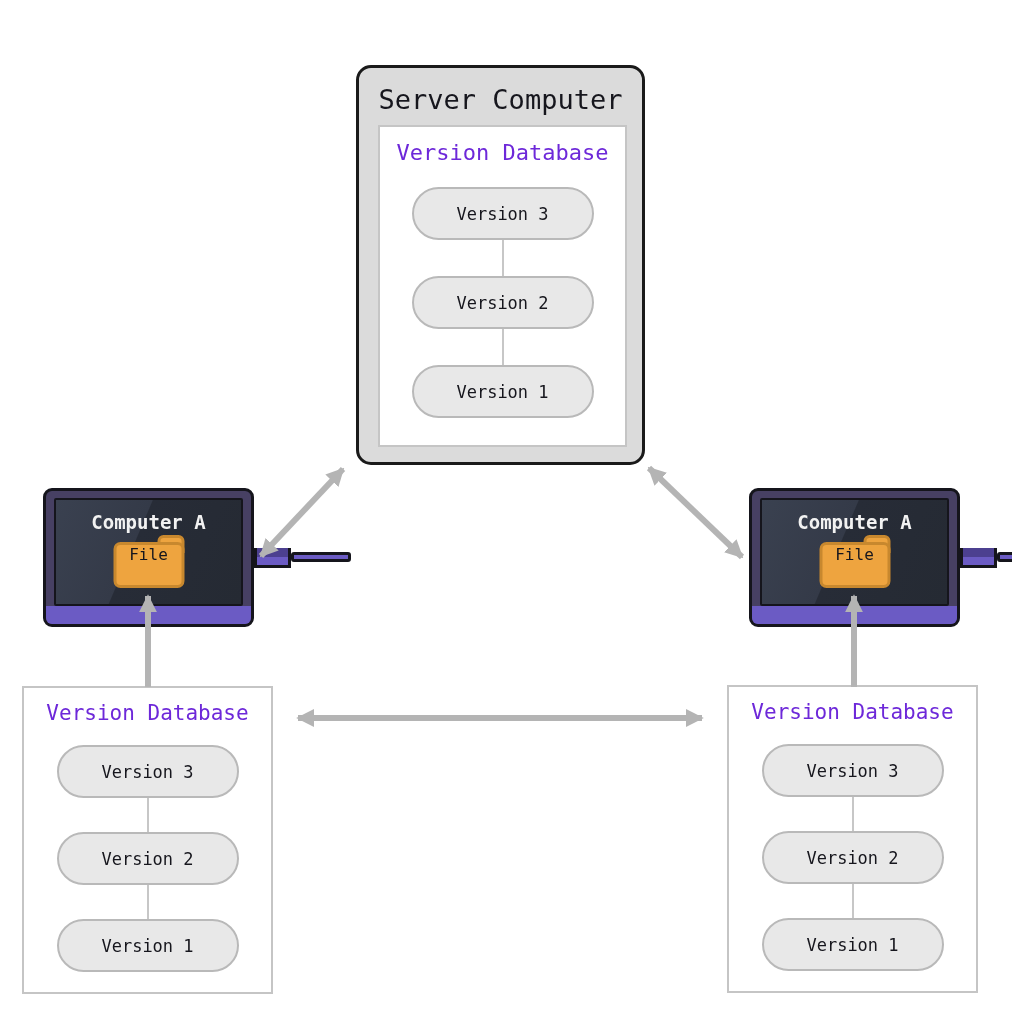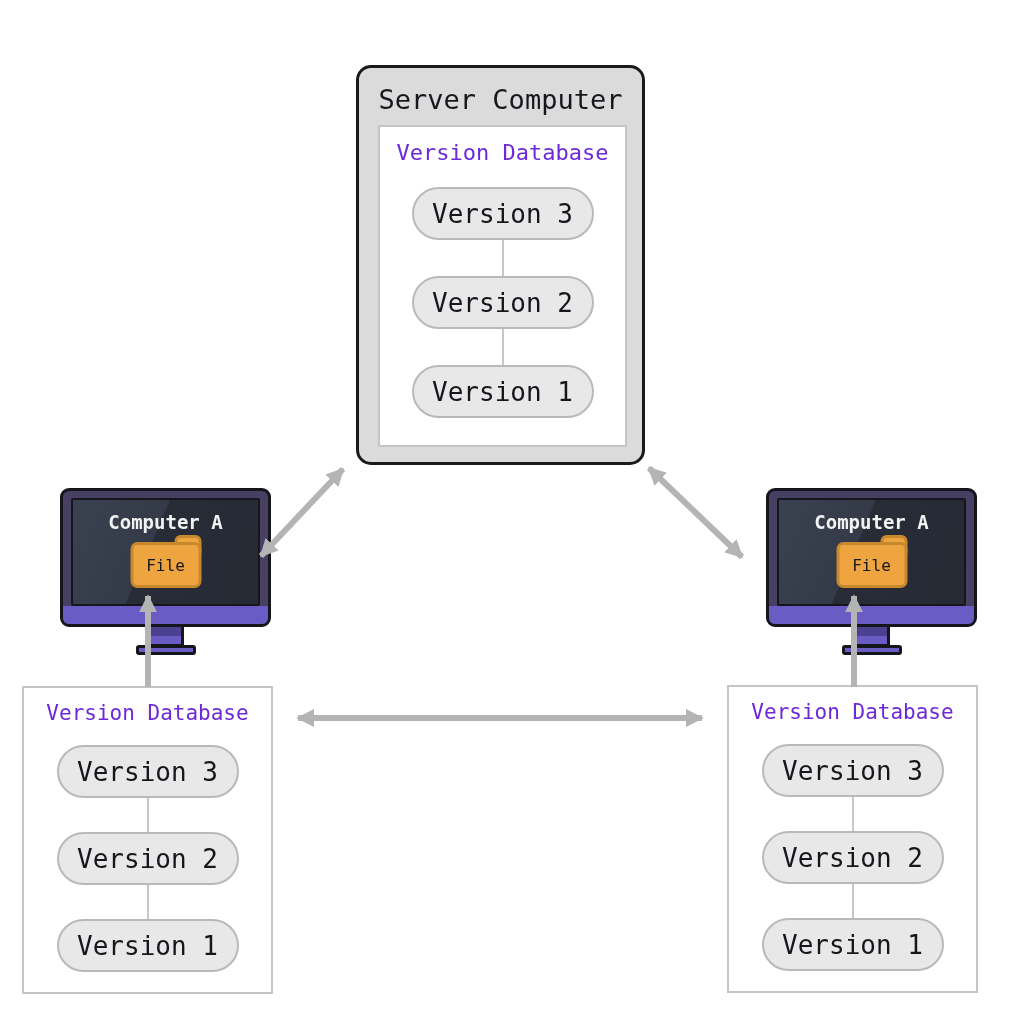--- a/index.html
+++ b/index.html
@@ -28,50 +28,50 @@
     background:#ffffff; border:2px solid #c5c5c5;
     display:flex; flex-direction:column; align-items:center;
   }
   .vdb-title { margin-top:13px; font-size:21px; line-height:1.2; color:#6d28d9; white-space:nowrap; }
   .server-vdb .vdb-title { font-size:22px; }
 
   .pill {
     width:182px; height:53px; box-sizing:border-box; flex:none;
     border:2px solid #b9b9b9; border-radius:27px; background:#e8e8e8;
     display:flex; align-items:center; justify-content:center;
-    font-size:26px; color:#16161d;
+    font-size:17px; color:#16161d;
   }
   .pill.first { margin-top:19px; }
   .server-vdb .pill.first { margin-top:21px; }
   .connector { width:2px; height:34px; background:#c7c7c7; flex:none; }
   .server-vdb .connector { height:36px; }
 
   
-  .monitor { position:absolute; width:211px; display:flex; flex-direction:column; align-items:center;margin-left:17px; }
+  .monitor { position:absolute; width:211px; display:flex; flex-direction:row; align-items:center; }
   .monitor-body {
     width:211px; height:139px; box-sizing:border-box; flex:none;
     background:#474063; border:3px solid #15151c; border-radius:9px;
     overflow:hidden; display:flex; flex-direction:column;
   }
   .screen {
     margin:7px 8px 0; height:108px; box-sizing:border-box; flex:none;
     border:2px solid #15151c; border-radius:2px; position:relative;
     background:linear-gradient(113deg, #3a4150 0%, #343a48 42%, #272c37 42.5%, #252a33 100%);
   }
   .screen-label { text-align:center; margin-top:11px; font-size:19px; font-weight:700; color:#f2f2f2; }
   .chin { flex:1; background:#6b5bc4; }
   .folder { position:absolute; left:50%; transform:translateX(-50%); top:35px; width:71px; height:53px; }
   .folder-tab {
     position:absolute; top:0; right:0; width:27px; height:18px; box-sizing:border-box;
     background:#eea43f; border:3px solid #c8882e; border-radius:6px 6px 0 0;
   }
   .folder-body {
     position:absolute; top:7px; left:0; width:71px; height:46px; box-sizing:border-box;
     background:#eea43f; border:3px solid #c8882e; border-radius:7px;
-    display:flex; align-items:center; justify-content:center;
+    display:flex; justify-content:center;
   }
   .folder-label { font-size:16px; color:#16161d; }
   .neck {
     width:37px; height:20px; box-sizing:border-box; flex:none; position:relative;
     background:#6b5bc4; border:3px solid #15151c; border-top:none; overflow:hidden;
   }
   .neck-top { position:absolute; top:0; left:0; right:0; height:9px; background:#4c4090; }
   .base {
     width:60px; height:10px; box-sizing:border-box; flex:none; margin-top:-2px;
     background:#6b5bc4; border:3px solid #15151c; border-radius:3px; position:relative; z-index:2;

